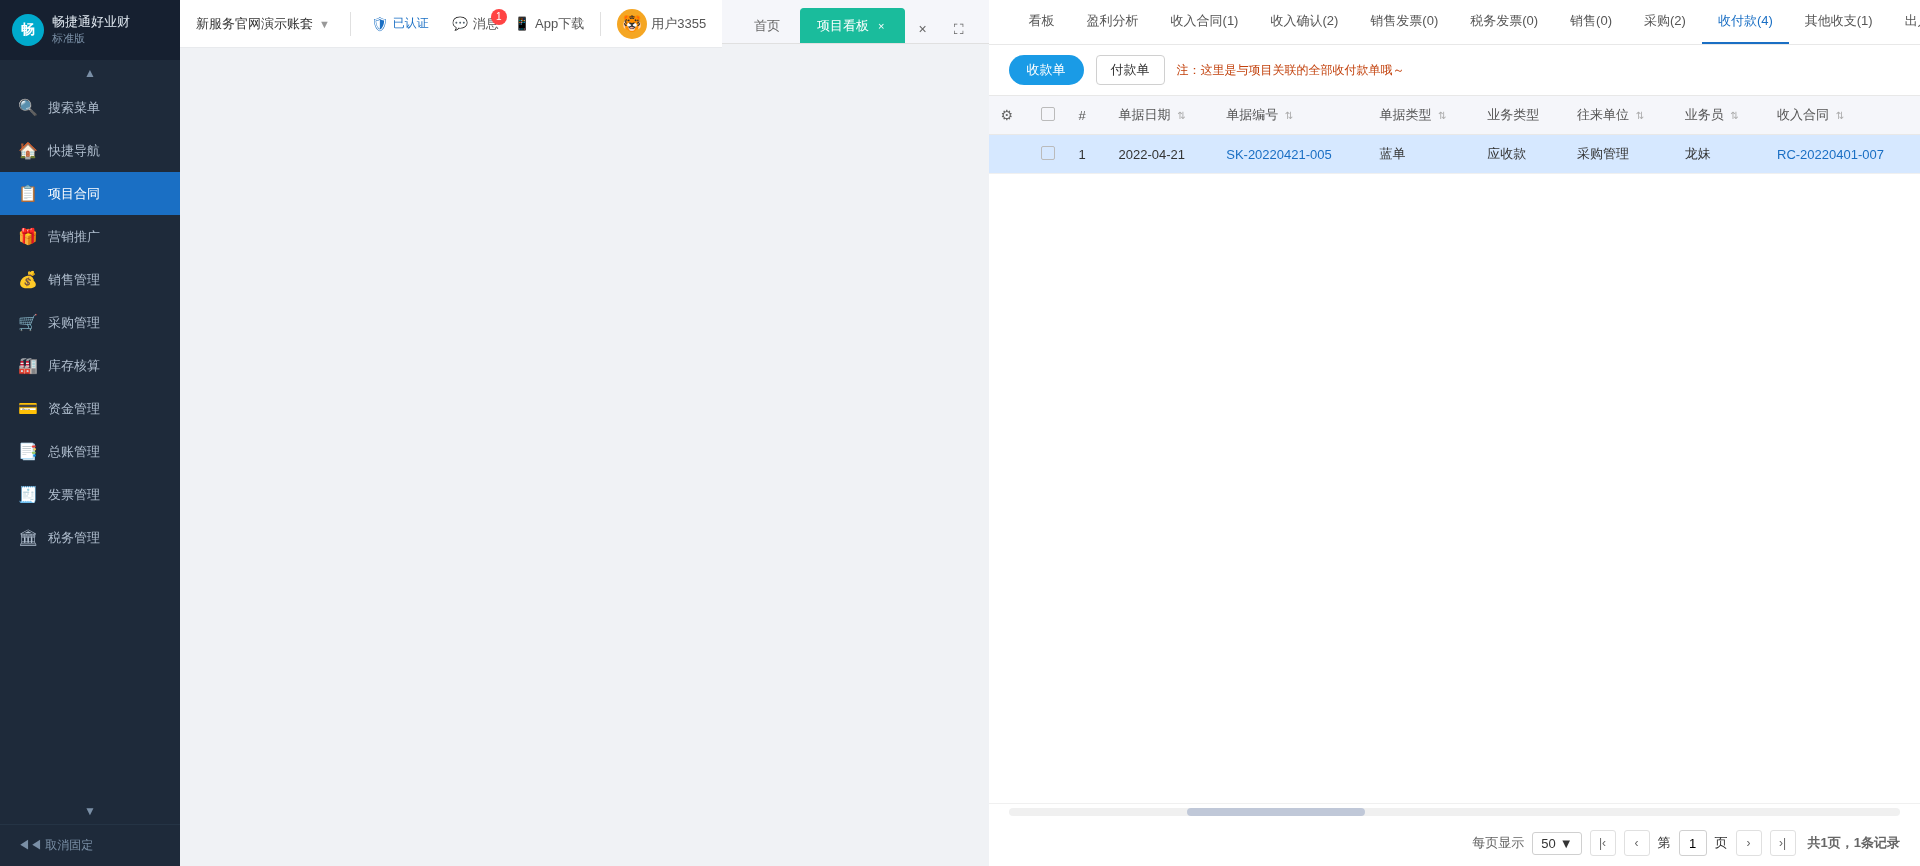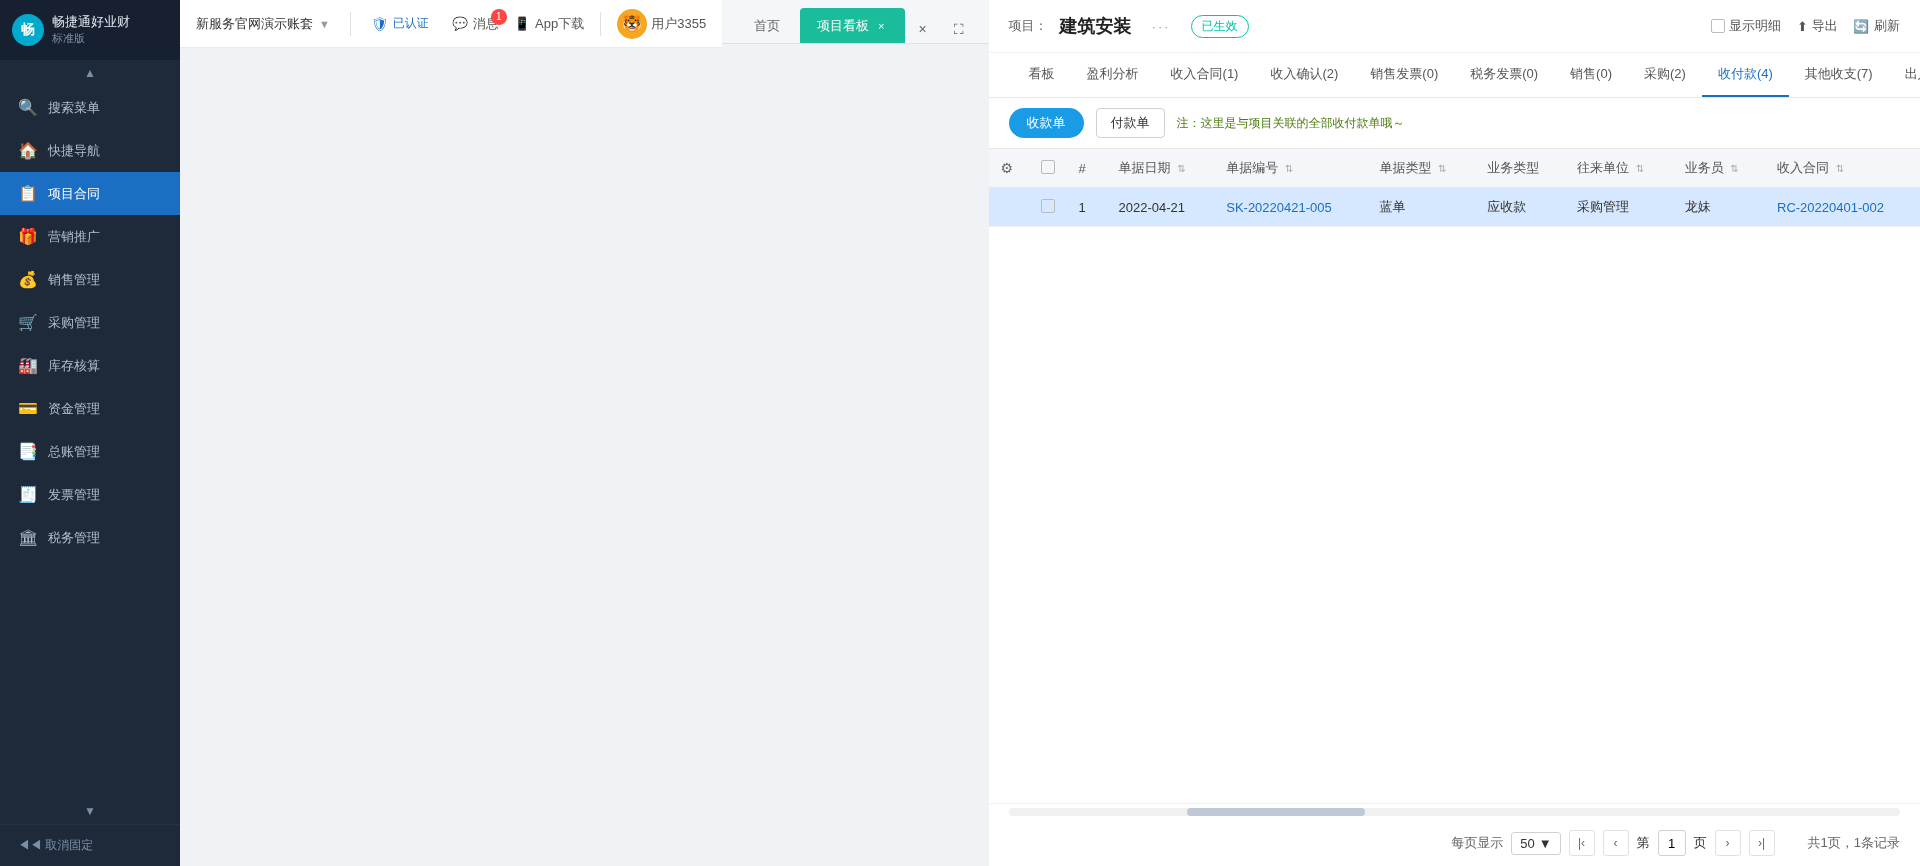--- a/index.html
+++ b/index.html
@@ -336,21 +336,21 @@
     .btn-default {
       background: white;
       color: #333;
       border: 1px solid #d0d0d0;
       border-radius: 4px;
       padding: 5px 14px;
       font-size: 13px;
       cursor: pointer;
     }
     .subtab2-note {
-      color: #4d7c0f;
+      color: #c2410c;
       font-size: 12px;
     }
 
     
     .data-table {
       width: 100%;
       border-collapse: collapse;
       font-size: 13px;
     }
     .data-table th {
@@ -463,21 +463,21 @@
       align-items: center;
       justify-content: center;
       border: 1px solid #e0e0e0;
       border-radius: 3px;
       cursor: pointer;
       color: #666;
       font-size: 12px;
       background: white;
     }
     .page-current { color: #333; font-size: 13px; }
-    .page-info { color: #666; font-size: 13px; margin-left: 25px; }
+    .page-info { color: #666; font-size: 13px; margin-left: 4px; font-weight: bold; }
   </style>
 </head>
 <body>
 
 <div class="sidebar">
   <div class="sidebar-header">
     <div class="sidebar-logo">
       <span>畅</span>
     </div>
     <div>
@@ -586,41 +586,20 @@
         <span>×</span>
       </div>
       <div class="tab-win-btn">
         <span>⛶</span>
       </div>
     </div>
   </div>
 
   <div class="content">
 
-    <div class="project-header">
-      <span class="project-label">项目：</span>
-      <span class="project-name">建筑安装</span>
-      <span class="project-more">···</span>
-      <span class="project-status">已生效</span>
-      <div class="project-header-spacer"></div>
-      <div class="project-header-actions">
-        <div class="project-action">
-          <span class="project-action-checkbox"></span>
-          <span>显示明细</span>
-        </div>
-        <div class="project-action">
-          <span>⬆</span>
-          <span>导出</span>
-        </div>
-        <div class="project-action">
-          <span>🔄</span>
-          <span>刷新</span>
-        </div>
-      </div>
-    </div>
 
     <div class="subtabs">
       <div class="subtab">
         <span>看板</span>
       </div>
       <div class="subtab">
         <span>盈利分析</span>
       </div>
       <div class="subtab">
         <span>收入合同(1)</span>
@@ -637,21 +616,21 @@
       <div class="subtab">
         <span>销售(0)</span>
       </div>
       <div class="subtab">
         <span>采购(2)</span>
       </div>
       <div class="subtab active">
         <span>收付款(4)</span>
       </div>
       <div class="subtab">
-        <span>其他收支(7)</span>
+        <span>其他收支(1)</span>
       </div>
       <div class="subtab">
         <span>出入库</span>
       </div>
       <div class="subtabs-nav">
         <div class="subtabs-nav-btn">‹</div>
         <div class="subtabs-nav-btn">›</div>
       </div>
     </div>
 
@@ -724,21 +703,21 @@
               <td>
                 <span>应收款</span>
               </td>
               <td>
                 <span>采购管理</span>
               </td>
               <td>
                 <span>龙妹</span>
               </td>
               <td>
-                <a class="link-text">RC-20220401-002</a>
+                <a class="link-text">RC-20220401-007</a>
               </td>
             </tr>
           </tbody>
         </table>
       </div>
 
 
       <div class="scrollbar-area">
         <div class="scrollbar-track">
           <div class="scrollbar-thumb"></div>

